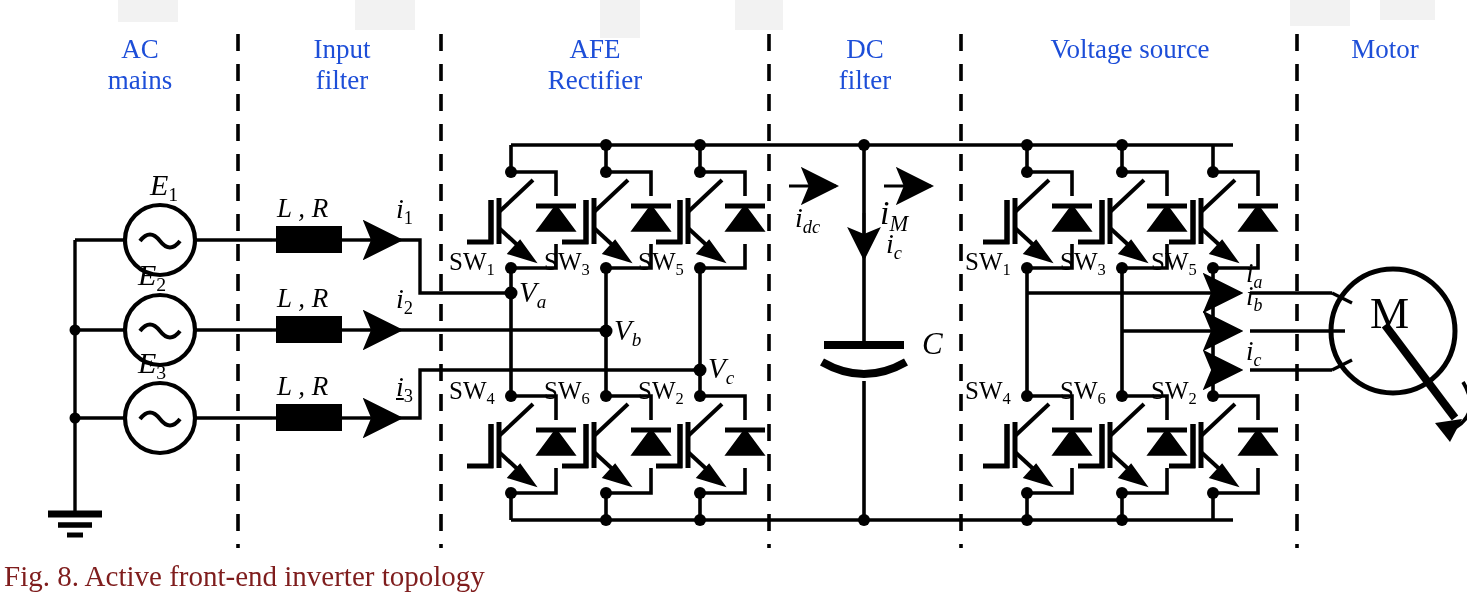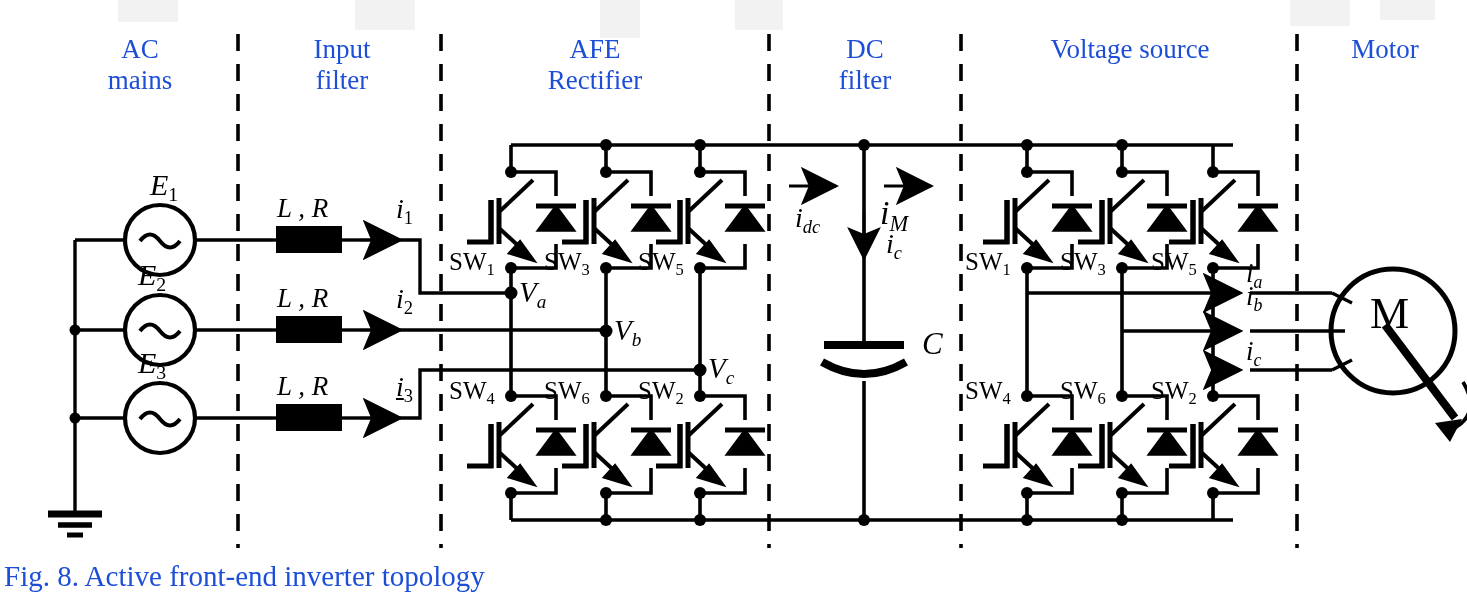--- a/index.html
+++ b/index.html
@@ -1,20 +1,20 @@
 <!DOCTYPE html>
 <html><head>
 <meta charset="utf-8">
 <style>
   html,body{margin:0;padding:0;background:#fff;}
   body{font-family:"Liberation Serif","DejaVu Serif",serif;}
   #page{position:relative;width:1467px;height:598px;background:#ffffff;overflow:hidden;}
   #svgroot{position:absolute;left:0;top:0;width:1467px;height:598px;}
   .hdr{position:absolute;text-align:center;font-size:27px;line-height:31px;color:#1d4ed8;}
-  .cap{position:absolute;left:4px;top:560px;font-size:29px;color:#1d4ed8;white-space:nowrap;}
+  .cap{position:absolute;left:4px;top:560px;font-size:29px;color:#7f1d1d;white-space:nowrap;}
   .lbl{position:absolute;color:#000;white-space:nowrap;}
   .sw{font-size:25px;}
   .ital{font-style:italic;}
   .sub{font-size:0.66em;vertical-align:-0.32em;font-style:italic;}
   .subn{font-size:0.66em;vertical-align:-0.32em;font-style:normal;}
   .wm{position:absolute;background:#f2f2f2;}
 </style>
 </head>
 <body>
 

